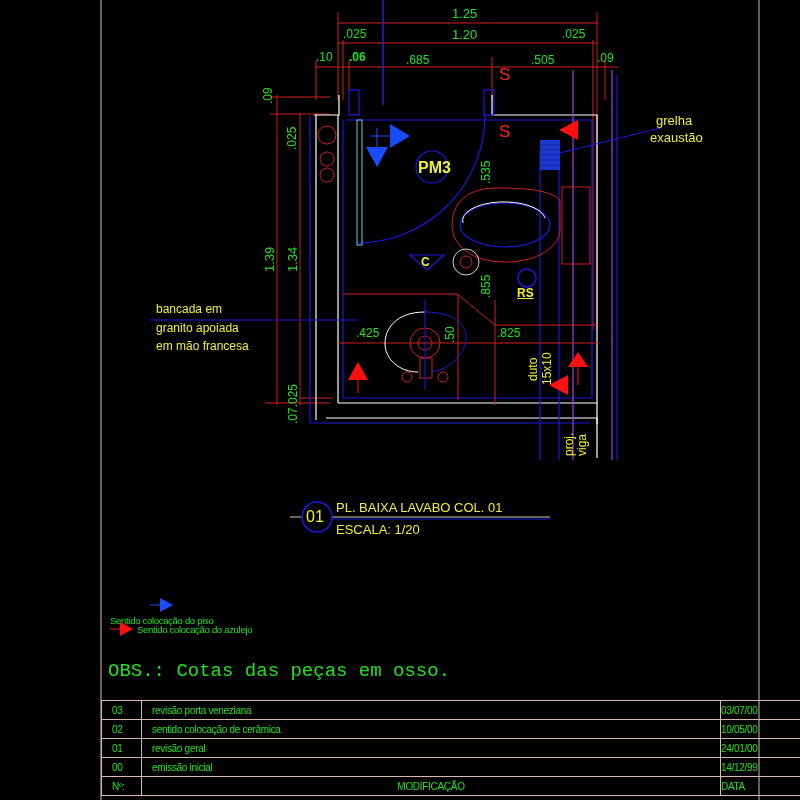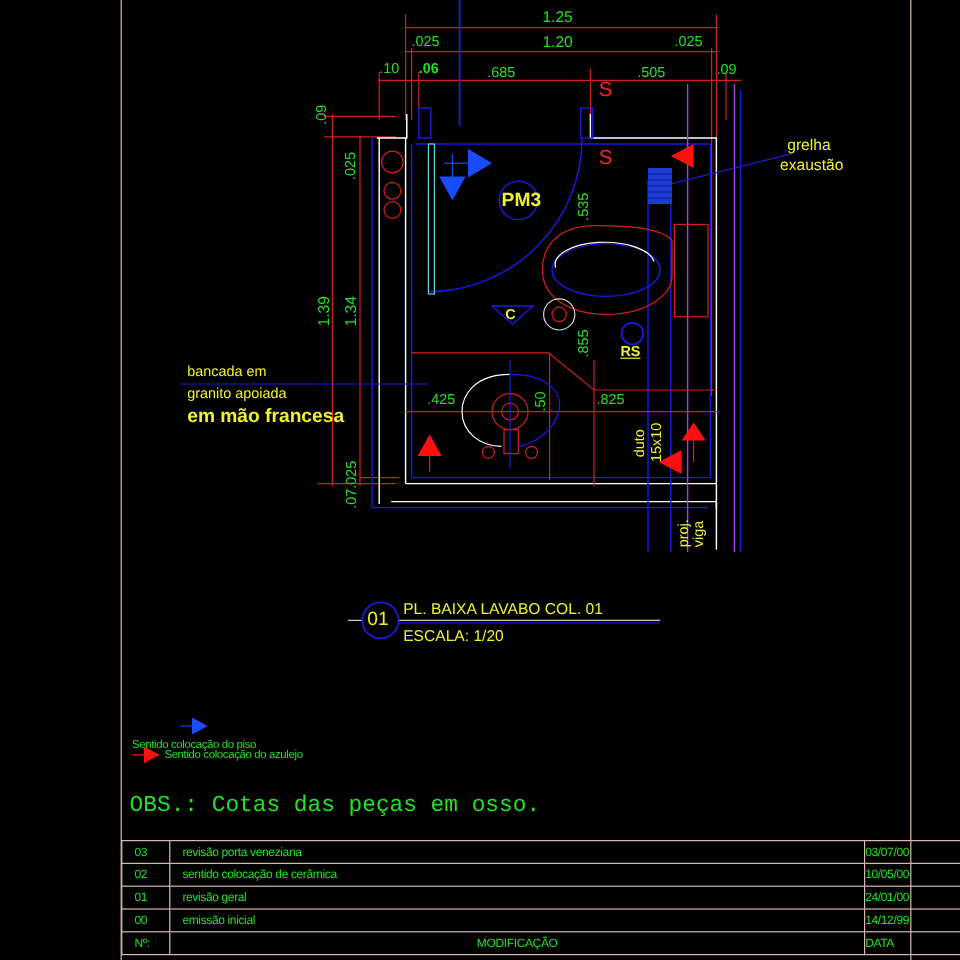--- a/index.html
+++ b/index.html
@@ -177,21 +177,21 @@
 <div class="t g" style="left:497px;top:327px;font-size:12px;">.825</div>
 <div class="t g" style="left:287px;top:424px;font-size:12px;transform:rotate(-90deg);transform-origin:left top;">.07.025</div>
 
 <div class="t y" style="left:418px;top:160px;font-size:16px;font-weight:bold;">PM3</div>
 <div class="t y" style="left:421px;top:256px;font-size:12px;font-weight:bold;">C</div>
 <div class="t y" style="left:517px;top:287px;font-size:12px;font-weight:bold;text-decoration:underline;">RS</div>
 <div class="t y" style="left:656px;top:114px;font-size:13px;">grelha</div>
 <div class="t y" style="left:650px;top:131px;font-size:13px;">exaustão</div>
 <div class="t y" style="left:156px;top:303px;font-size:12px;">bancada em</div>
 <div class="t y" style="left:156px;top:322px;font-size:12px;">granito apoiada</div>
-<div class="t y" style="left:156px;top:340px;font-size:16px;font-weight:bold;">em mão francesa</div>
+<div class="t y" style="left:156px;top:340px;font-size:12px;">em mão francesa</div>
 <div class="t y" style="left:527px;top:381px;font-size:12px;transform:rotate(-90deg);transform-origin:left top;">duto</div>
 <div class="t y" style="left:541px;top:385px;font-size:12px;transform:rotate(-90deg);transform-origin:left top;">15x10</div>
 <div class="t y" style="left:563px;top:456px;font-size:12px;transform:rotate(-90deg);transform-origin:left top;">proj.</div>
 <div class="t y" style="left:576px;top:456px;font-size:12px;transform:rotate(-90deg);transform-origin:left top;">viga</div>
 
 <div class="t y" style="left:306px;top:509px;font-size:16px;">01</div>
 <div class="t y" style="left:336px;top:501px;font-size:13px;">PL. BAIXA LAVABO COL. 01</div>
 <div class="t y" style="left:336px;top:523px;font-size:13px;">ESCALA: 1/20</div>
 
 <div class="legend-item" style="top:598px;flex-direction:column;">

